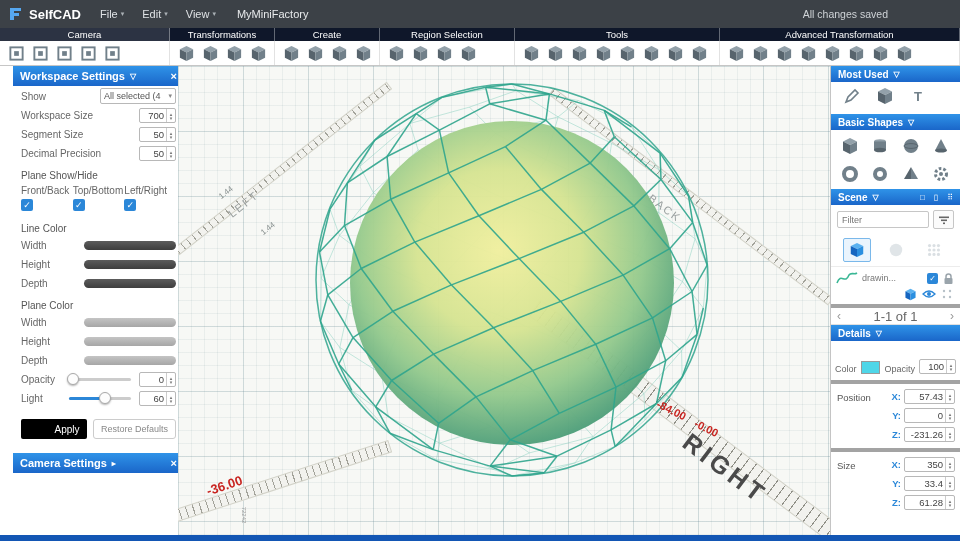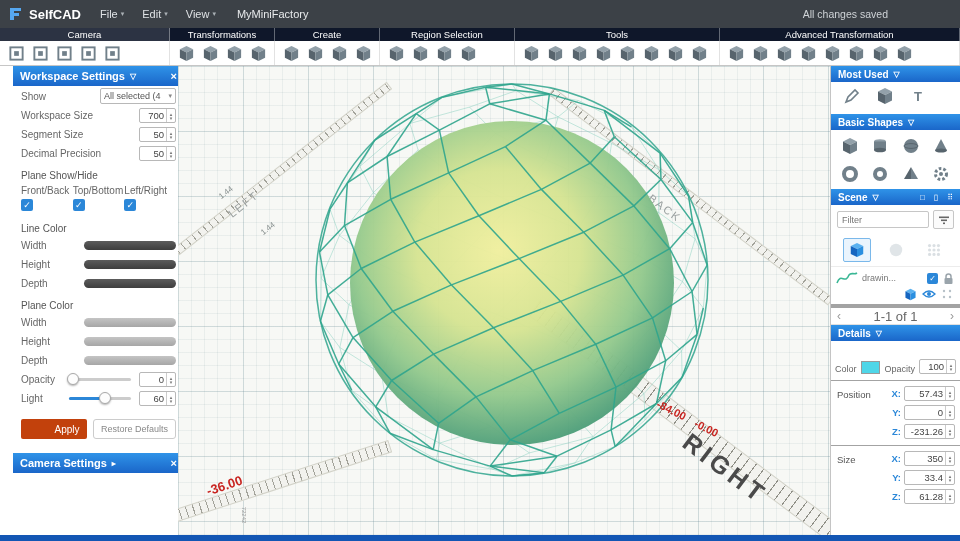--- a/index.html
+++ b/index.html
@@ -52,21 +52,21 @@
   .popt { flex:1; display:flex; flex-direction:column; gap:3px; }
   .plabel { font-size:10px; color:#666; white-space:nowrap; }
   .cb { width:12px; height:12px; background:#2b87d8; border-radius:2px; color:#fff; font-size:9px; display:flex; align-items:center; justify-content:center; }
   .bar { width:92px; height:9px; border-radius:5px; }
   .bar.dark { background:linear-gradient(#5c5c5c,#3e3e3e); }
   .bar.light { background:linear-gradient(#c4c4c4,#a6a6a6); }
   .slider { position:relative; width:62px; height:3px; background:#ccc; border-radius:2px; margin-right:8px; }
   .slider .fill { position:absolute; left:0; top:0; height:3px; background:#2b87d8; border-radius:2px; }
   .thumb { position:absolute; top:-5px; width:12px; height:12px; background:#fdfdfd; border:1px solid #aaa; border-radius:50%; box-shadow:0 1px 2px rgba(0,0,0,.3); }
   .btnrow { display:flex; gap:6px; padding:11px 8px 6px; }
-  .btn-primary { background:#c2410c; color:#fff; border:none; border-radius:2px; font-size:10px; height:20px; width:66px;padding-left:26px; }
+  .btn-primary { background:#000000; color:#fff; border:none; border-radius:2px; font-size:10px; height:20px; width:66px;padding-left:26px; }
   .btn-secondary { background:#fff; color:#888; border:1px solid #ccc; border-radius:3px; font-size:9px; height:20px; flex:1; }
   .camhead { margin-top:8px; }
 
   
   .viewport { position:absolute; left:178px; top:66px; width:652px; bottom:6px; overflow:hidden;
     background:
       linear-gradient(rgba(110,145,155,0.22) 1px, transparent 1px),
       linear-gradient(90deg, rgba(110,145,155,0.22) 1px, transparent 1px),
       linear-gradient(rgba(110,145,155,0.10) 1px, transparent 1px),
       linear-gradient(90deg, rgba(110,145,155,0.10) 1px, transparent 1px),
@@ -112,21 +112,21 @@
   .objmain { display:flex; align-items:center; gap:4px; }
   .objname { font-size:9px; color:#777; flex:1; overflow:hidden; white-space:nowrap; }
   .cb.small { width:11px; height:11px; font-size:8px; }
   .objsub { display:flex; justify-content:flex-end; gap:5px; padding:3px 2px 0; }
   .pager { display:flex; align-items:center; padding:0 6px; border-bottom:1px solid #e0e0e0; height:17px; }
   .pagerarrow { font-size:12px; color:#999; line-height:1; }
   .pagertext { margin:12px auto; font-size:13px; color:#666; }
   .colorrow { display:flex; align-items:flex-end; gap:4px; padding:6px 4px;margin-top:12px; }
   .dlabel { font-size:9px; color:#666; }
   .swatch { width:21px; height:13px; border:1px solid #999; }
-  .vec { display:flex; border-top:1px solid #a3a3a3; padding:5px 2px 6px;gap:20px; }
+  .vec { display:flex; border-top:4px solid #a3a3a3; padding:5px 2px 6px;gap:20px; }
   .veclabel { width:37px; font-size:9.5px; color:#555; padding:3px 0 0 4px; }
   .vecrows { flex:1; display:flex; flex-direction:column; gap:4px; }
   .vrow { display:flex; align-items:center; gap:3px; justify-content:flex-end; padding-right:3px; }
   .vaxis { font-size:9.5px; font-weight:bold; color:#2b87d8; }
   .vrow .spinval { width:40px; }
 
   .bottombar { position:absolute; left:0; bottom:0; width:960px; height:6px; background:#1356b4; }
 </style>
 </head>
 <body>

